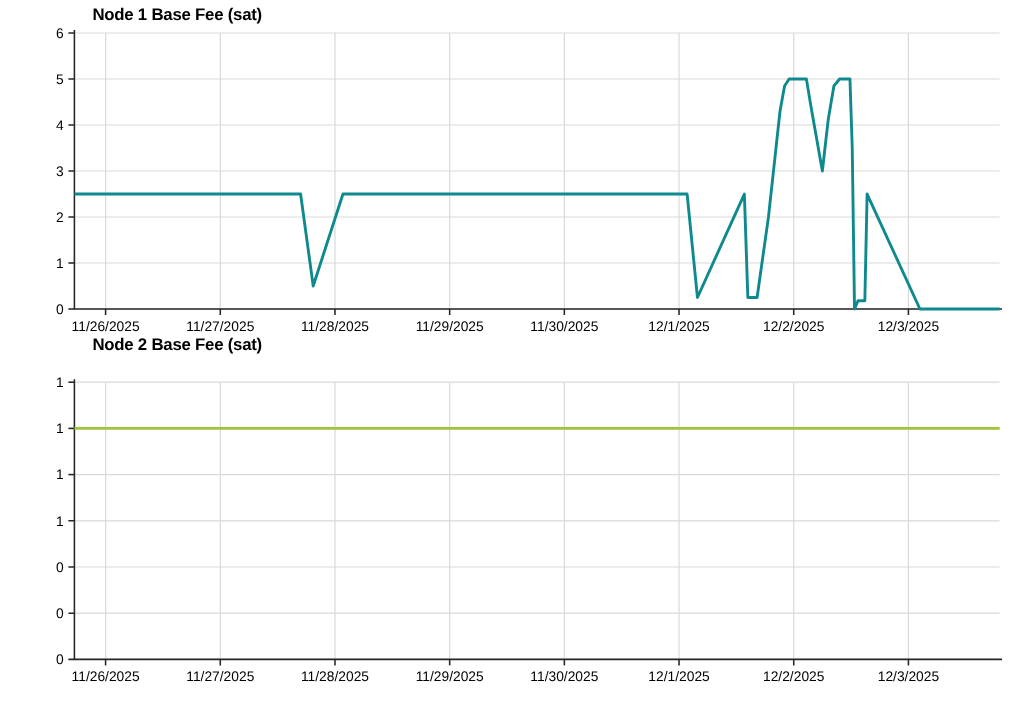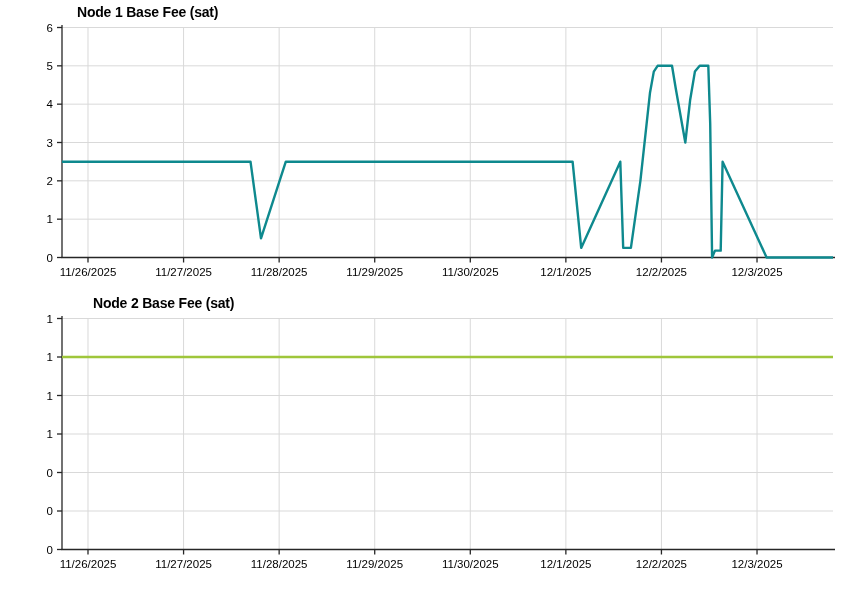--- a/index.html
+++ b/index.html
@@ -7,32 +7,33 @@
     padding: 0;
     background: #ffffff;
     font-family: "Liberation Sans", "DejaVu Sans", sans-serif;
   }
   #stage {
     position: relative;
     width: 860px;
     height: 600px;
     background: #ffffff;
     overflow: hidden;
+    border-radius: 28px;
   }
   .chart-title {
     position: absolute;
     left: 77px;
     font-size: 14px;
     font-weight: 700;
     color: #000000;
     letter-spacing: -0.2px;
     white-space: nowrap;
   }
   #title-1 { top: 4px; }
-  #title-2 { top: 295px; margin-left: 16px; }
+  #title-2 { top: 279px; }
   #charts-svg { position: absolute; left: 0; top: 0; }
   text.tick-label {
     font-family: "Liberation Sans", "DejaVu Sans", sans-serif;
     font-size: 11.5px;
     fill: #000000;
   }
 </style>
 </head>
 <body>
 

